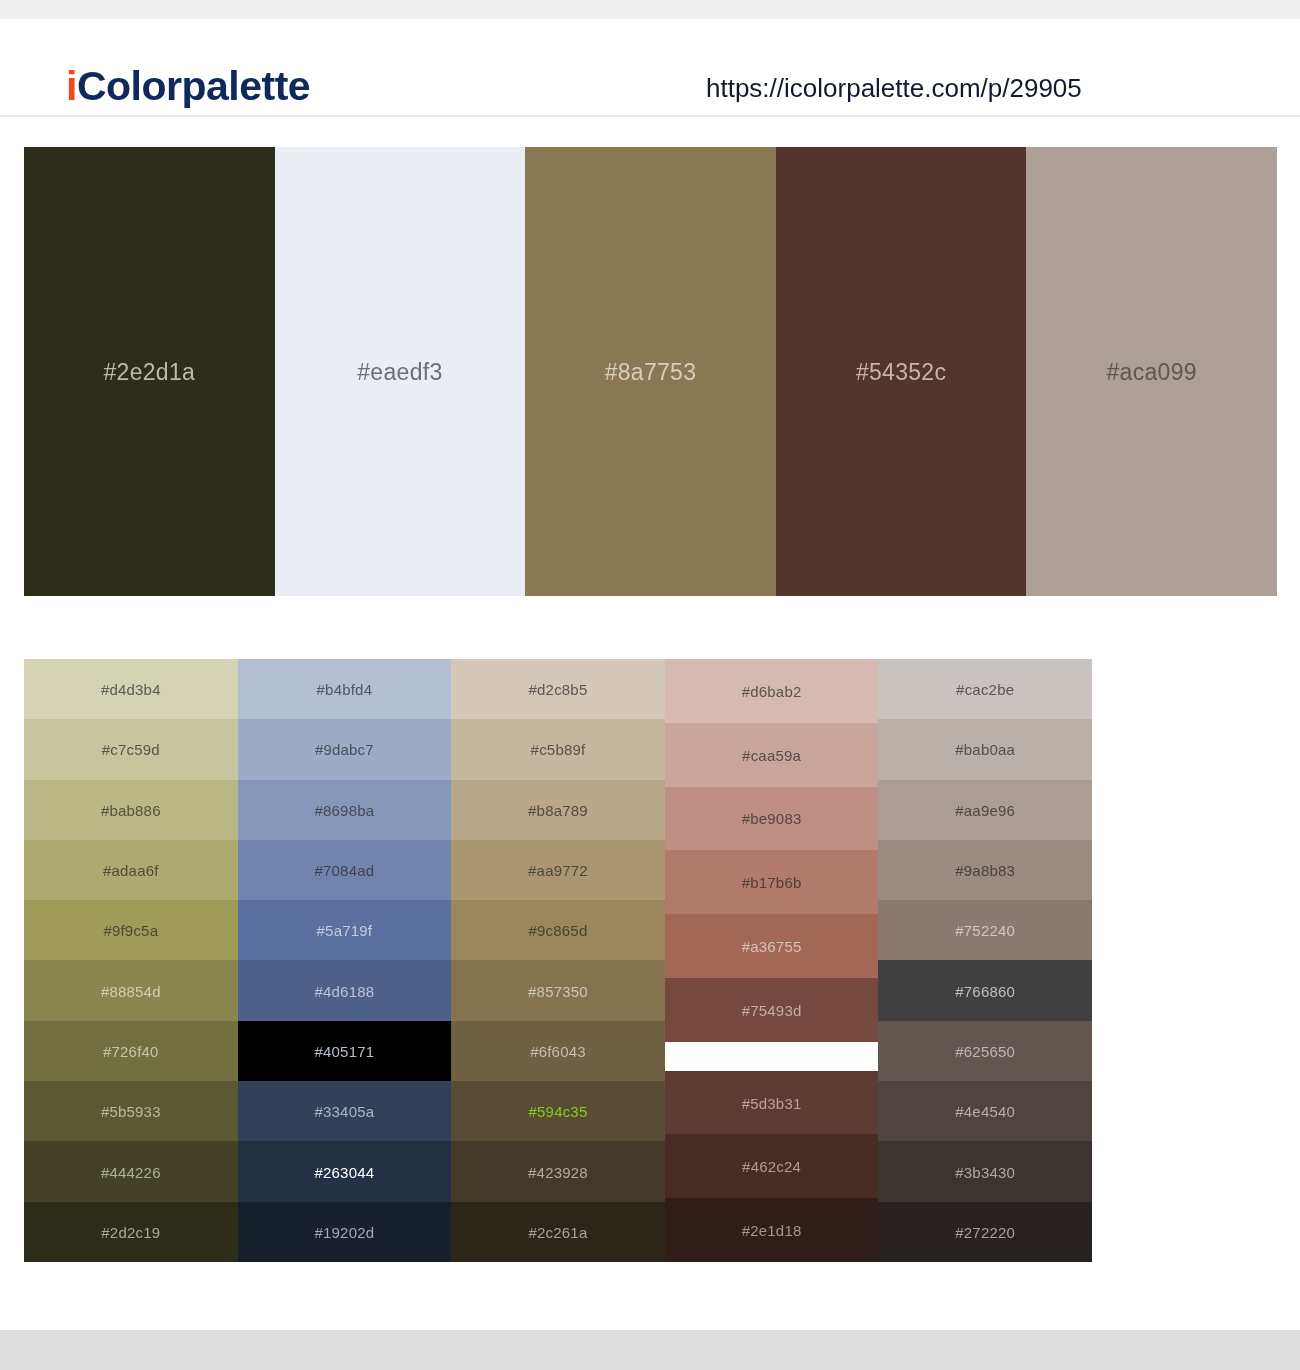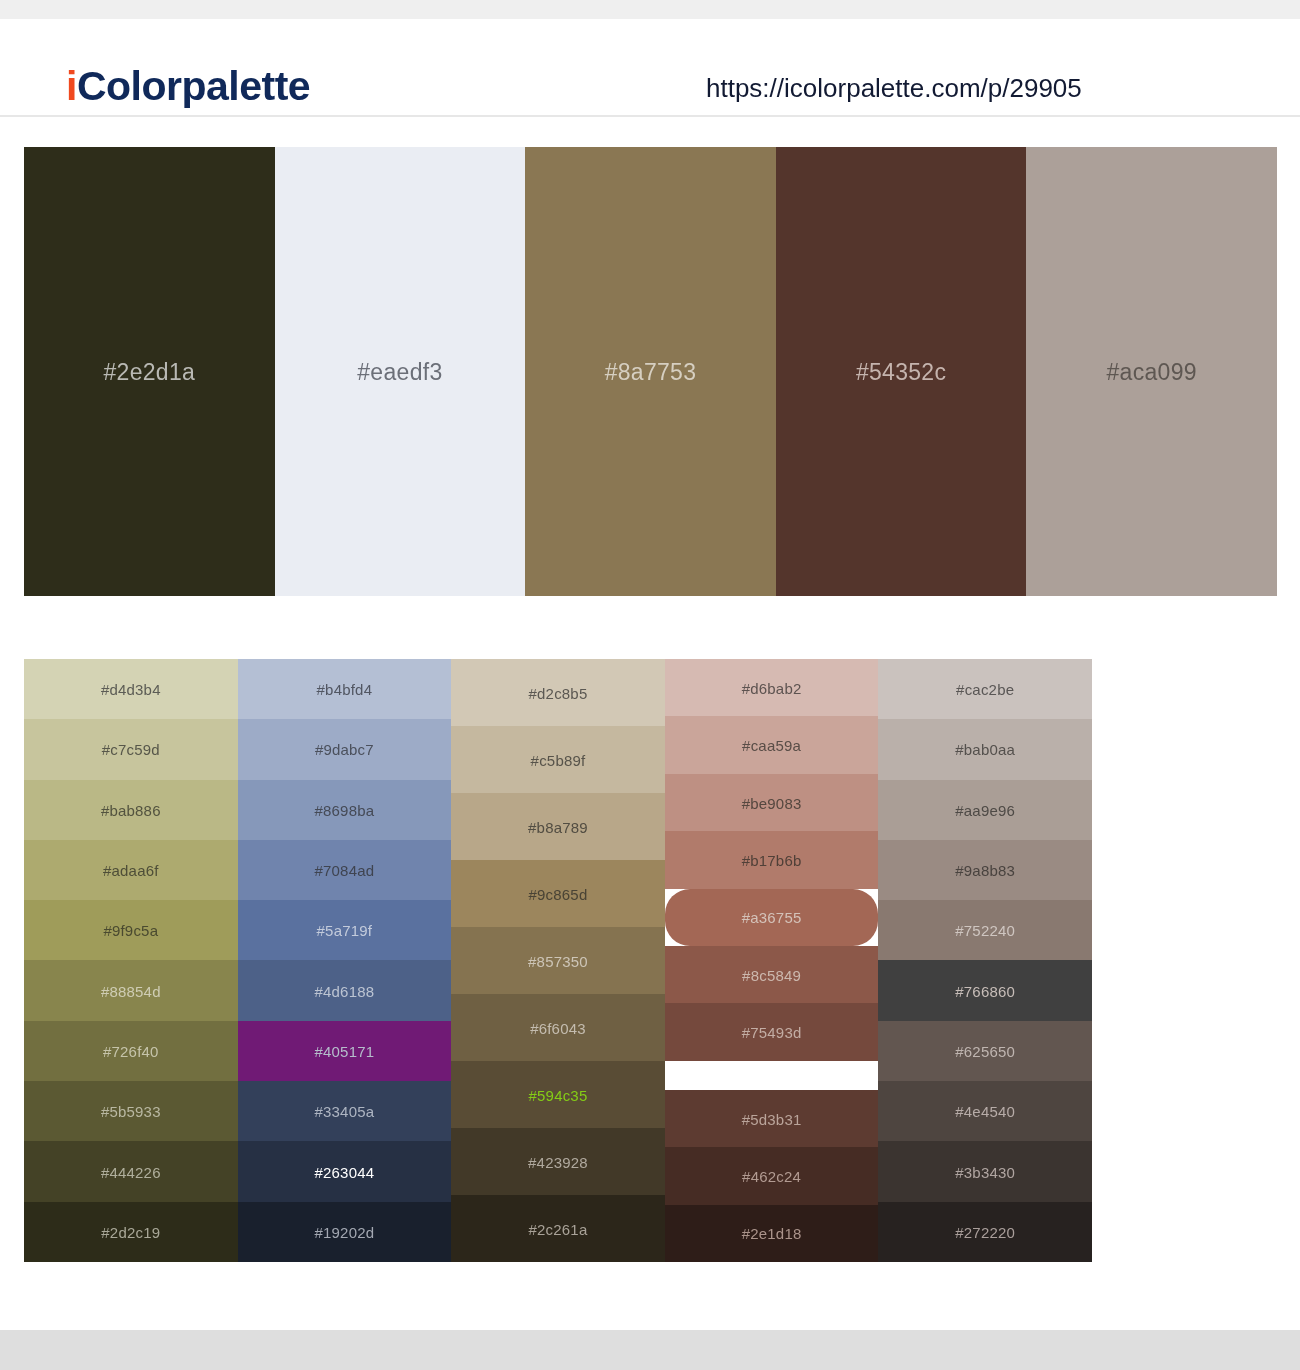--- a/index.html
+++ b/index.html
@@ -194,21 +194,21 @@
         </div>
         <div class="shade-cell" style="background: rgb(112, 132, 173);">
           <span class="hexlabel" style="color: rgb(63, 68, 80);">#7084ad</span>
         </div>
         <div class="shade-cell" style="background: rgb(90, 113, 159);">
           <span class="hexlabel" style="color: rgb(195, 203, 219);">#5a719f</span>
         </div>
         <div class="shade-cell" style="background: rgb(77, 97, 136);">
           <span class="hexlabel" style="color: rgb(188, 196, 210);">#4d6188</span>
         </div>
-        <div class="shade-cell" style="background: #701a75;">
+        <div class="shade-cell" style="background: #000000; text-decoration: underline;">
           <span class="hexlabel" style="color: rgb(181, 189, 203);">#405171</span>
         </div>
         <div class="shade-cell" style="background: rgb(51, 64, 90);">
           <span class="hexlabel" style="color: rgb(174, 181, 194);">#33405a</span>
         </div>
         <div class="shade-cell" style="background: rgb(38, 48, 68);">
           <span class="hexlabel" style="color: #ffffff;">#263044</span>
         </div>
         <div class="shade-cell" style="background: rgb(25, 32, 45);">
           <span class="hexlabel" style="color: rgb(163, 168, 178);">#19202d</span>
@@ -217,20 +217,23 @@
       <div class="shade-col">
         <div class="shade-cell" style="background: rgb(210, 200, 181);">
           <span class="hexlabel" style="color: rgb(91, 88, 82);">#d2c8b5</span>
         </div>
         <div class="shade-cell" style="background: rgb(197, 184, 159);">
           <span class="hexlabel" style="color: rgb(87, 83, 74);">#c5b89f</span>
         </div>
         <div class="shade-cell" style="background: rgb(184, 167, 137);">
           <span class="hexlabel" style="color: rgb(82, 77, 66);">#b8a789</span>
         </div>
+        <div class="shade-cell" style="background: rgb(170, 151, 114);">
+          <span class="hexlabel" style="color: rgb(77, 72, 60);">#aa9772</span>
+        </div>
         <div class="shade-cell" style="background: rgb(156, 134, 93);">
           <span class="hexlabel" style="color: rgb(73, 67, 53);">#9c865d</span>
         </div>
         <div class="shade-cell" style="background: rgb(133, 115, 80);">
           <span class="hexlabel" style="color: rgb(205, 197, 183);">#857350</span>
         </div>
         <div class="shade-cell" style="background: rgb(111, 96, 67);">
           <span class="hexlabel" style="color: rgb(196, 188, 175);">#6f6043</span>
         </div>
         <div class="shade-cell" style="background: rgb(89, 76, 53);">
@@ -249,25 +252,22 @@
         </div>
         <div class="shade-cell" style="background: rgb(202, 165, 154);">
           <span class="hexlabel" style="color: rgb(89, 77, 71);">#caa59a</span>
         </div>
         <div class="shade-cell" style="background: rgb(190, 144, 131);">
           <span class="hexlabel" style="color: rgb(85, 71, 63);">#be9083</span>
         </div>
         <div class="shade-cell" style="background: rgb(177, 123, 107);">
           <span class="hexlabel" style="color: rgb(80, 64, 56);">#b17b6b</span>
         </div>
-        <div class="shade-cell" style="background: rgb(163, 103, 85); border-radius: 25px;">
+        <div class="shade-cell" style="background: rgb(163, 103, 85);">
           <span class="hexlabel" style="color: rgb(212, 194, 185);">#a36755</span>
-        </div>
-        <div class="shade-cell" style="background: rgb(140, 88, 73);">
-          <span class="hexlabel" style="color: rgb(204, 184, 174);">#8c5849</span>
         </div>
         <div class="shade-cell" style="background: rgb(117, 73, 61);">
           <span class="hexlabel" style="color: rgb(195, 173, 164);">#75493d</span>
         </div>
         <div class="shade-cell" style="background: rgb(93, 59, 49); margin-top: 29px;">
           <span class="hexlabel" style="color: rgb(186, 164, 154);">#5d3b31</span>
         </div>
         <div class="shade-cell" style="background: rgb(70, 44, 36);">
           <span class="hexlabel" style="color: rgb(178, 155, 146);">#462c24</span>
         </div>

